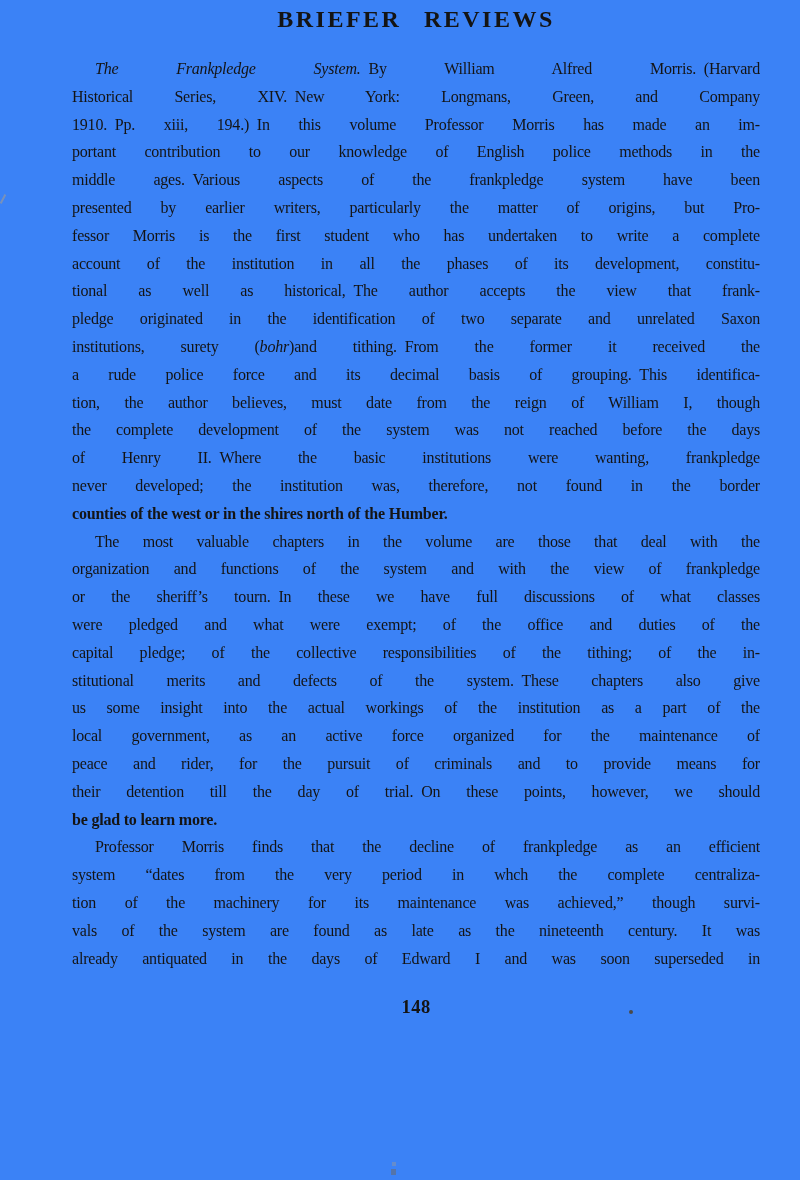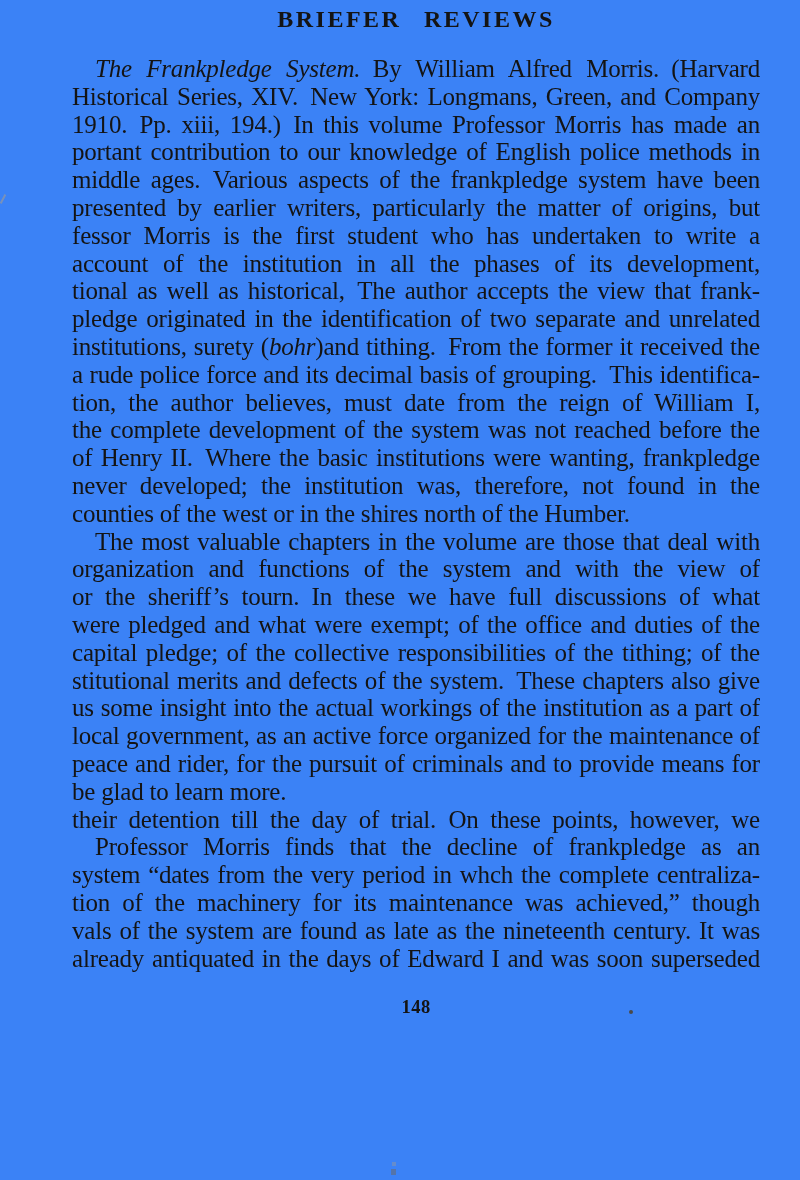--- a/index.html
+++ b/index.html
@@ -25,30 +25,30 @@
     line-height: 30px;
   }
   .body-text {
     position: absolute;
     top: 55px;
     left: 72px;
     width: 688px;
   }
   .paragraph { margin: 0; padding: 0; }
   .line {
-    font-size: 25px;
+    font-size: 16px;
     line-height: 27.8px;
     height: 27.8px;
     letter-spacing: -0.2px;
     white-space: normal;
     text-align: justify;
     text-align-last: justify;
     overflow: hidden;
   }
-  .line.flush { text-align-last: left; }
+  .line.flush { text-align-last: left; font-weight: bold; }
   .line.indent { text-indent: 23px; }
   .it { font-style: italic; }
   .page-number {
     position: absolute;
     top: 997px;
     left: 72px;
     width: 688px;
     text-align: center;
     font-size: 18.5px;
     letter-spacing: 0.5px;
@@ -108,22 +108,22 @@
       <div class="paragraph">
         <div class="line indent"><span>The most valuable chapters in the volume are those that deal with the</span></div>
         <div class="line"><span>organization and functions of the system and with the view of frankpledge</span></div>
         <div class="line"><span>or the sheriff’s tourn. In these we have full discussions of what classes</span></div>
         <div class="line"><span>were pledged and what were exempt; of the office and duties of the</span></div>
         <div class="line"><span>capital pledge; of the collective responsibilities of the tithing; of the in-</span></div>
         <div class="line"><span>stitutional merits and defects of the system. These chapters also give</span></div>
         <div class="line"><span>us some insight into the actual workings of the institution as a part of the</span></div>
         <div class="line"><span>local government, as an active force organized for the maintenance of</span></div>
         <div class="line"><span>peace and rider, for the pursuit of criminals and to provide means for</span></div>
+        <div class="line"><span>their detention till the day of trial. On these points, however, we should</span></div>
         <div class="line flush"><span>be glad to learn more.</span></div>
-        <div class="line"><span>their detention till the day of trial. On these points, however, we should</span></div>
       </div>
       <div class="paragraph">
         <div class="line indent"><span>Professor Morris finds that the decline of frankpledge as an efficient</span></div>
         <div class="line"><span>system “dates from the very period in whch the complete centraliza-</span></div>
         <div class="line"><span>tion of the machinery for its maintenance was achieved,” though survi-</span></div>
         <div class="line"><span>vals of the system are found as late as the nineteenth century. It was</span></div>
         <div class="line"><span>already antiquated in the days of Edward I and was soon superseded in</span></div>
       </div>
     </div>
 

